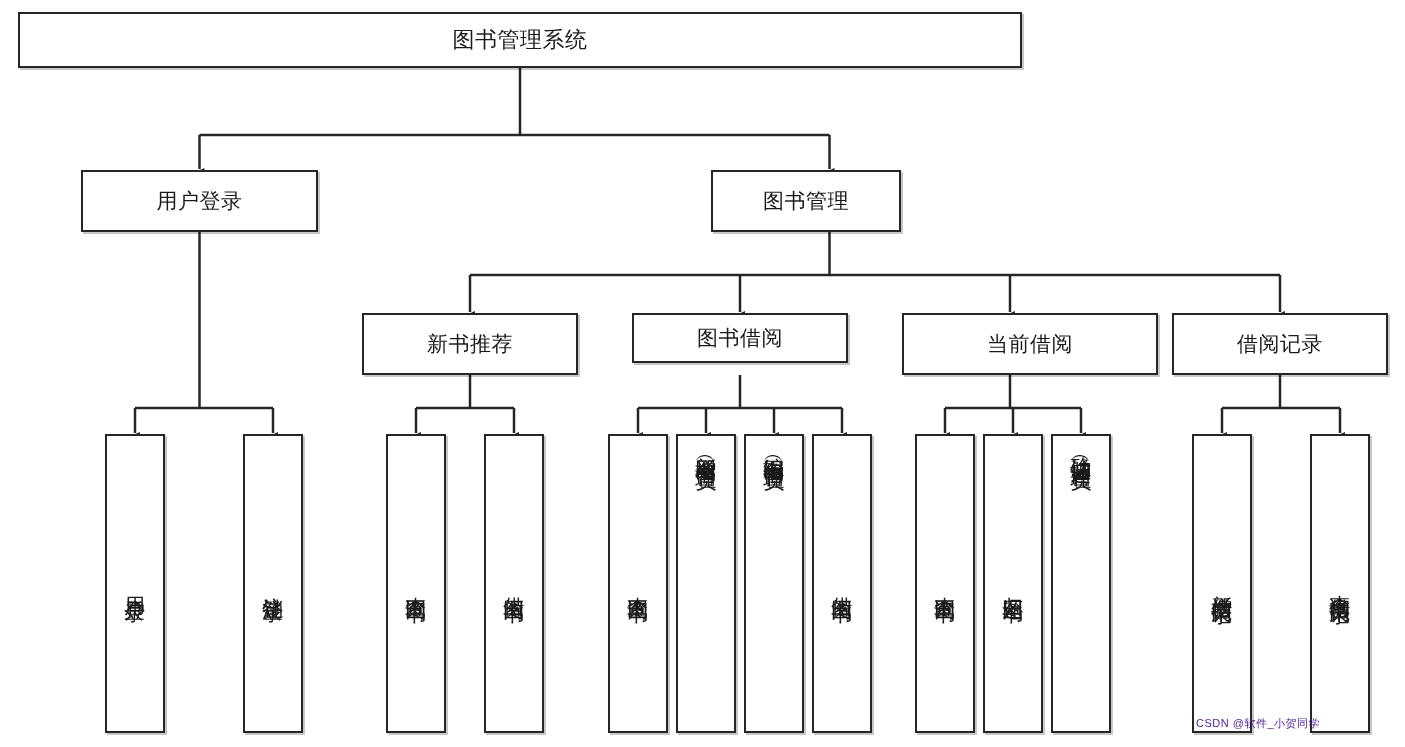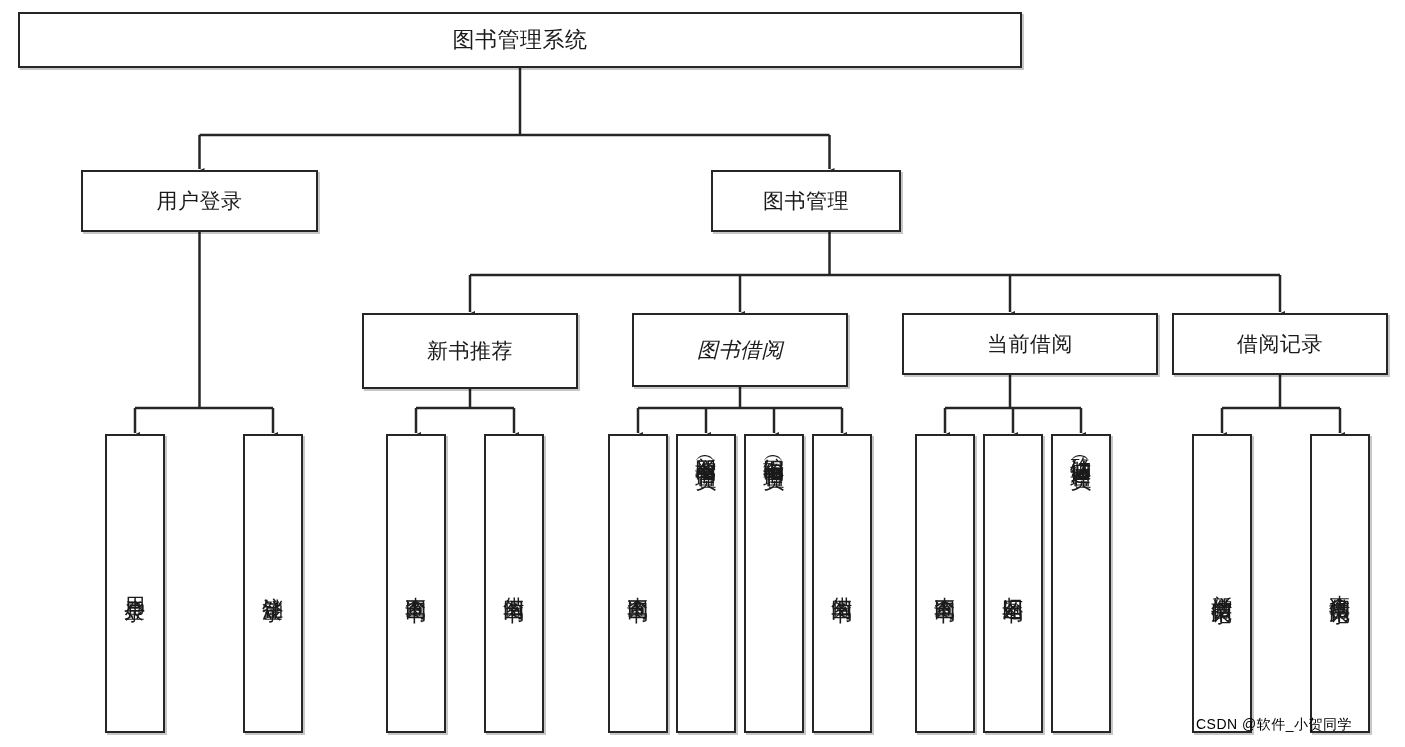--- a/index.html
+++ b/index.html
@@ -40,22 +40,22 @@
     letter-spacing:2px;
     white-space:nowrap;
   }
   .node.v.mid{align-items:center;padding-top:0;}
   svg.connectors{
     position:absolute;left:0;top:0;width:1405px;height:747px;
     pointer-events:none;
   }
   .watermark{
     position:absolute;
-    font-size:14px;
-    color:#000000;
+    font-size:11px;
+    color:#4c1d95;
     white-space:nowrap;
     letter-spacing:0.5px;
     font-family:"Liberation Sans","DejaVu Sans",sans-serif;
   }
 </style>
 </head>
 <body>
 
 <div id="diagram-root">
   <svg class="connectors" viewBox="0 0 1405 747" xmlns="http://www.w3.org/2000/svg">
@@ -104,24 +104,24 @@
   <div id="node-layer">
       <div class="node h root" style="left: 18px; top: 12px; width: 1004px; height: 56px; align-items: center;">
         <span class="label">图书管理系统</span>
       </div>
       <div class="node h" style="left: 81px; top: 170px; width: 237px; height: 62px;">
         <span class="label">用户登录</span>
       </div>
       <div class="node h" style="left: 711px; top: 170px; width: 190px; height: 62px;">
         <span class="label">图书管理</span>
       </div>
-      <div class="node h" style="left: 362px; top: 313px; width: 216px; height: 76px;">
+      <div class="node h" style="left: 362px; top: 313px; width: 216px; height: 62px;">
         <span class="label">新书推荐</span>
       </div>
-      <div class="node h" style="left: 632px; top: 313px; width: 216px; height: 74px; font-style: italic;">
+      <div class="node h" style="left: 632px; top: 313px; width: 216px; height: 50px;">
         <span class="label">图书借阅</span>
       </div>
       <div class="node h" style="left: 902px; top: 313px; width: 256px; height: 62px;">
         <span class="label">当前借阅</span>
       </div>
       <div class="node h" style="left: 1172px; top: 313px; width: 216px; height: 62px;">
         <span class="label">借阅记录</span>
       </div>
       <div class="node v mid" style="left: 105px; top: 434px; width: 60px; height: 299px;">
         <span class="label">用户登录</span>

